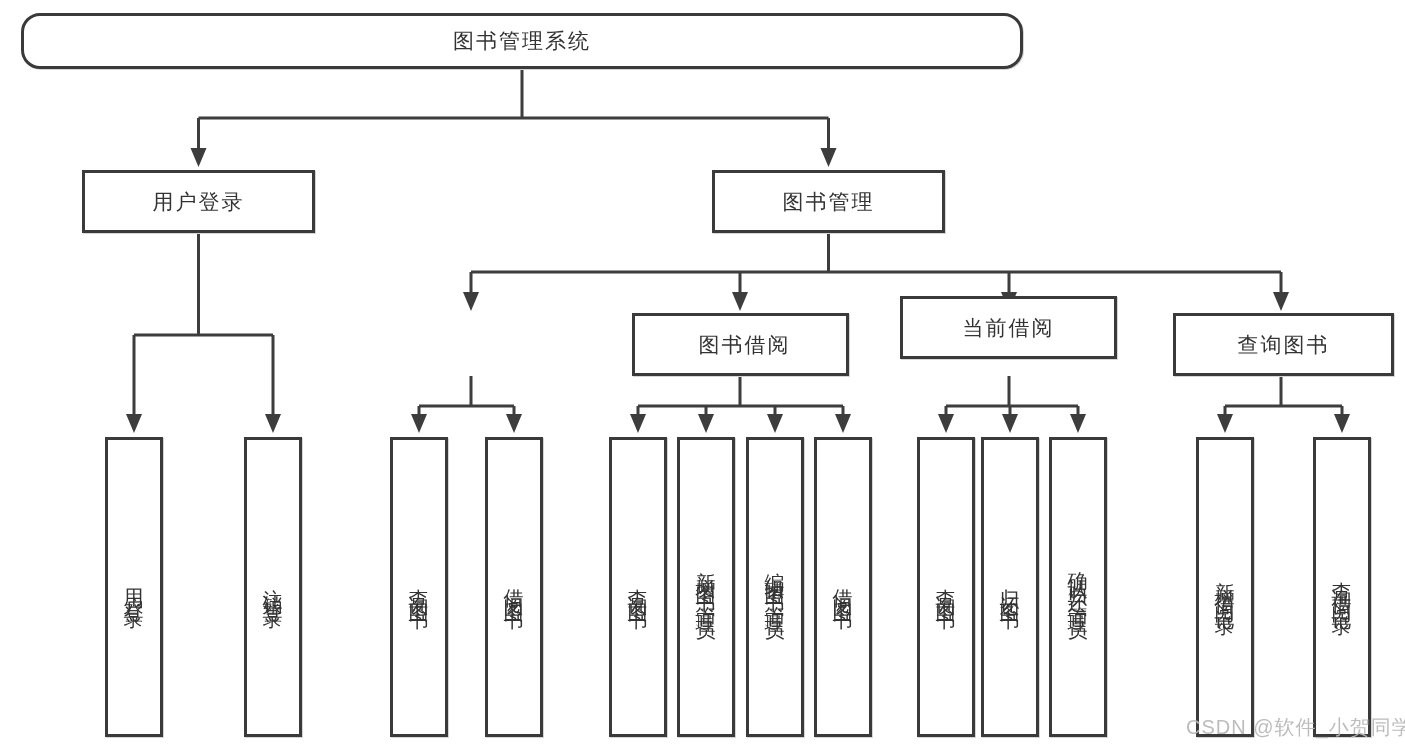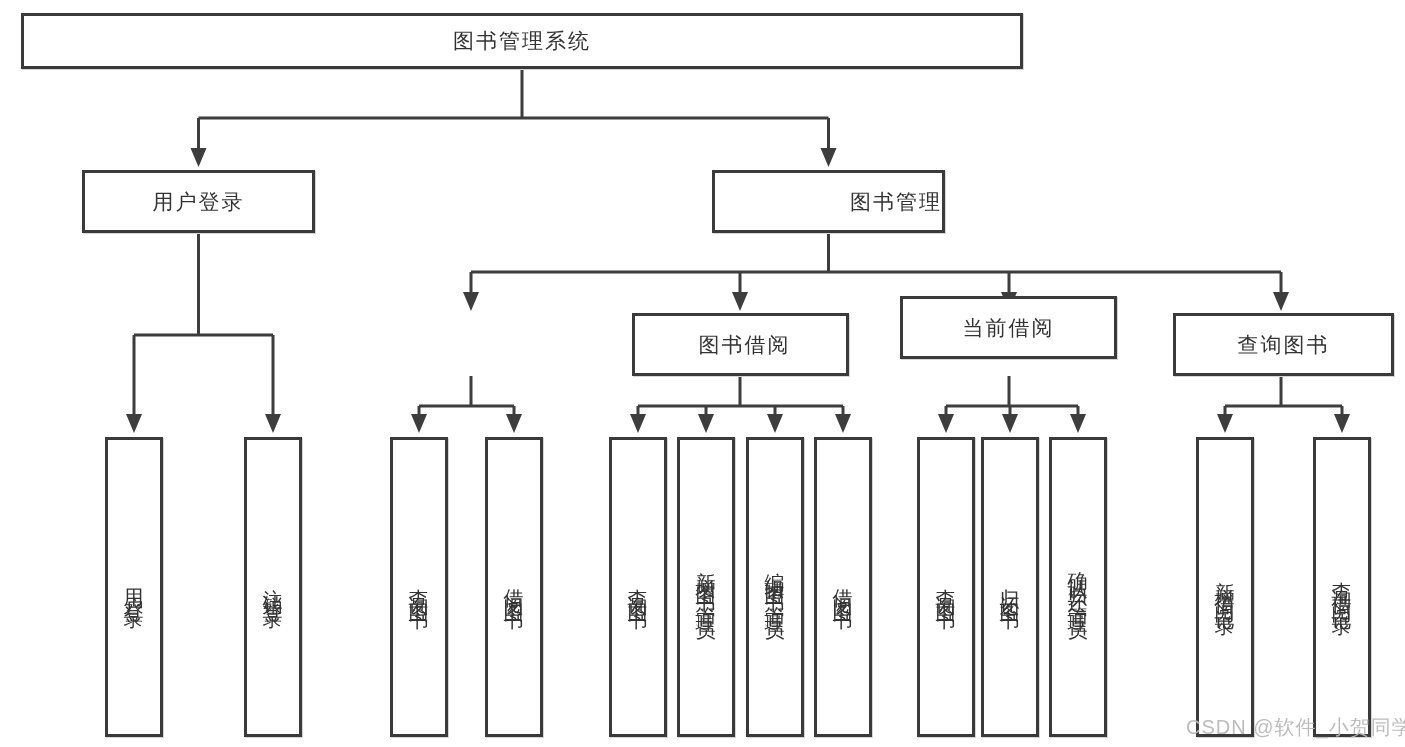--- a/index.html
+++ b/index.html
@@ -17,23 +17,23 @@
   .v-node span {
     writing-mode:vertical-rl; text-orientation:mixed;
     font-size:20px; letter-spacing:7px; line-height:1.1; white-space:nowrap;
   }
   .connectors { position:absolute; left:0; top:0; width:1405px; height:747px; }
   .watermark {
     position:absolute; left:1186px; top:714px; z-index:5;
     font-size:20px; letter-spacing:1px; color:#b7b7b7; opacity:0.92; white-space:nowrap;
   }
   
-  .n-root        { left:21px;   top:13px;  width:1002px; height:56px; }
+  .n-root        { left:21px;   top:13px;  width:1002px; height:56px;border-radius:19px; }
   .n-l2a         { left:82px;   top:170px; width:233px;  height:63px; }
-  .n-l2b         { left:712px;  top:170px; width:233px;  height:63px;justify-content:flex-end; }
+  .n-l2b         { left:712px;  top:170px; width:233px;  height:63px; }
   .n-l3a         { left:363px;  top:313px; width:219px;  height:63px; }
   .n-l3b         { left:632px;  top:313px; width:217px;  height:63px;padding-left:8px; }
   .n-l3c         { left:900px;  top:296px; width:217px;  height:63px; }
   .n-l3d         { left:1173px; top:313px; width:221px;  height:63px; }
   .leaf          { top:437px; width:58px; height:300px; }
   .n-leaf1  { left:105px;  }
   .n-leaf2  { left:244px;  }
   .n-leaf3  { left:390px;  }
   .n-leaf4  { left:485px;  }
   .n-leaf5  { left:609px;  }

